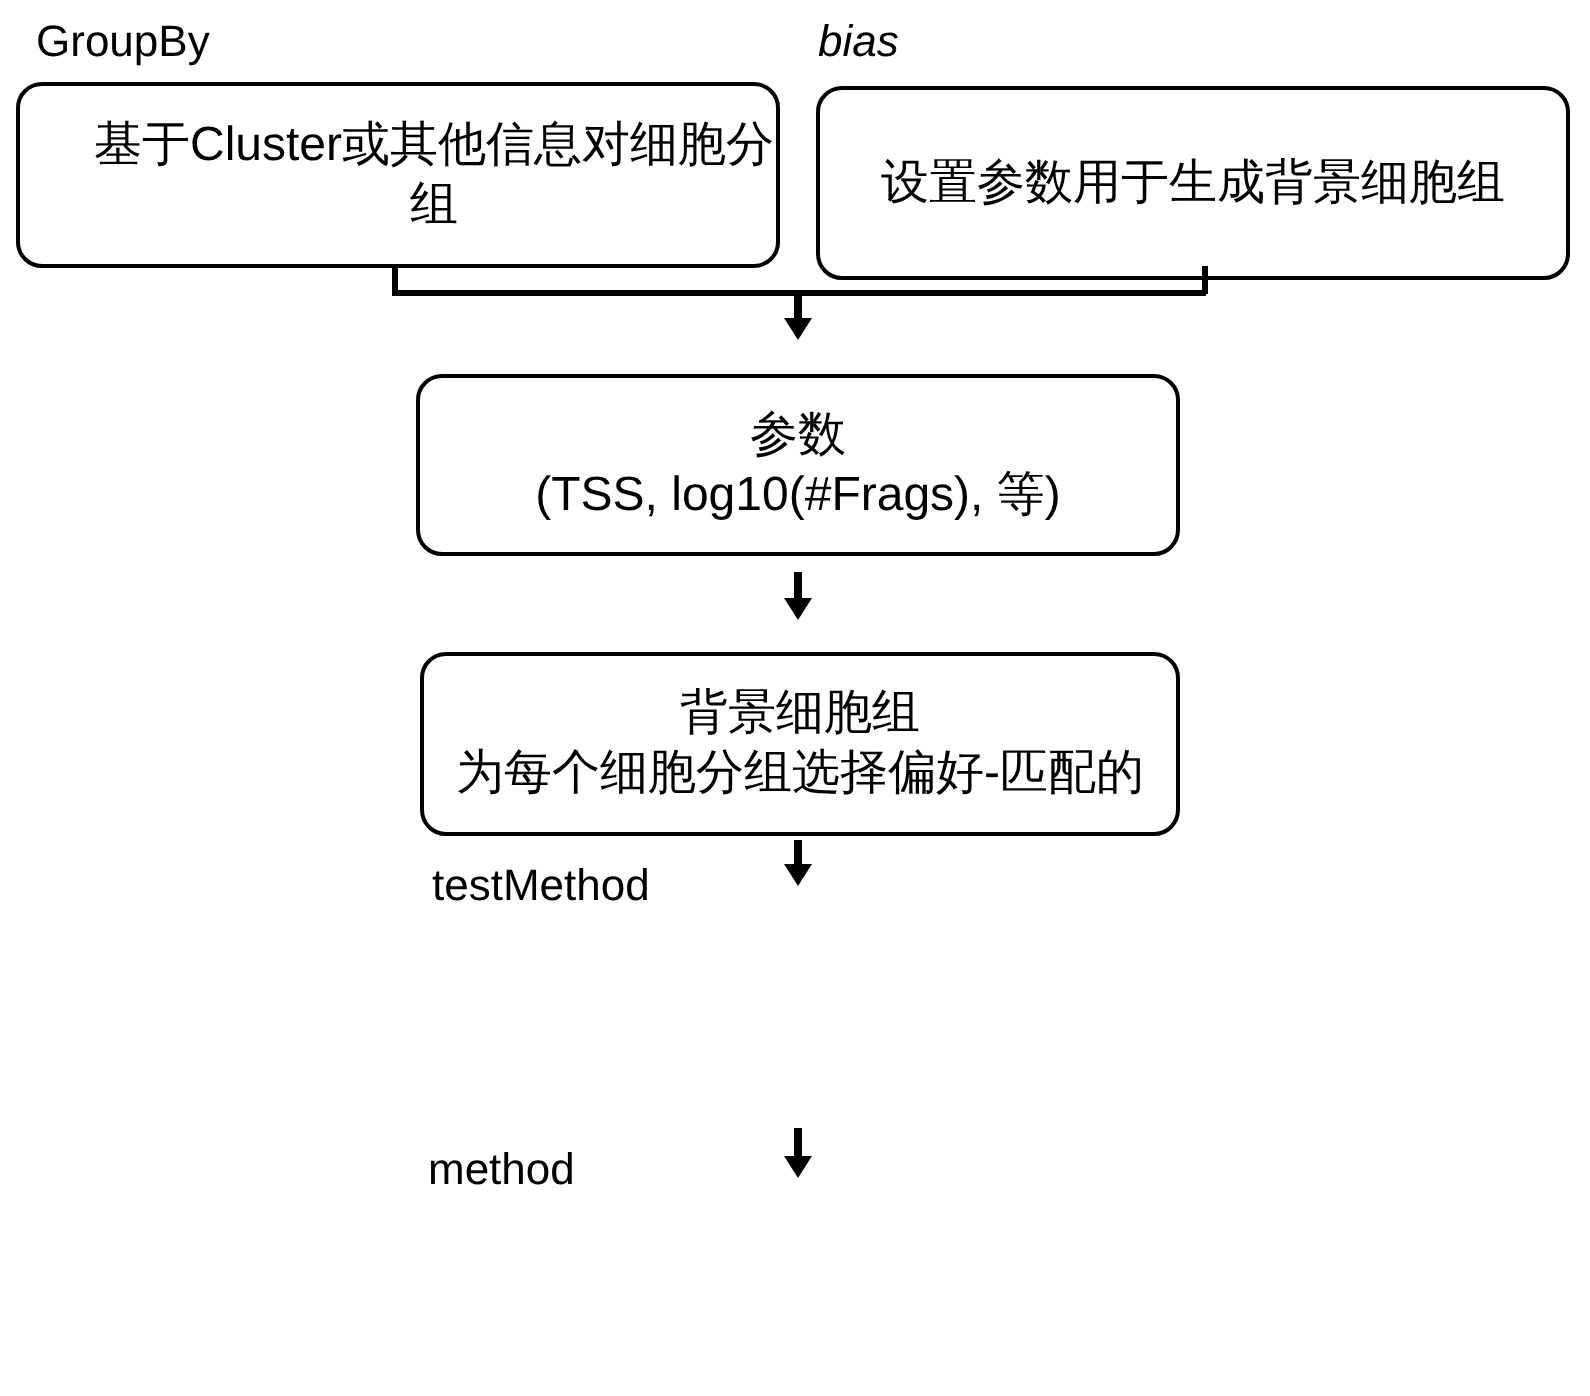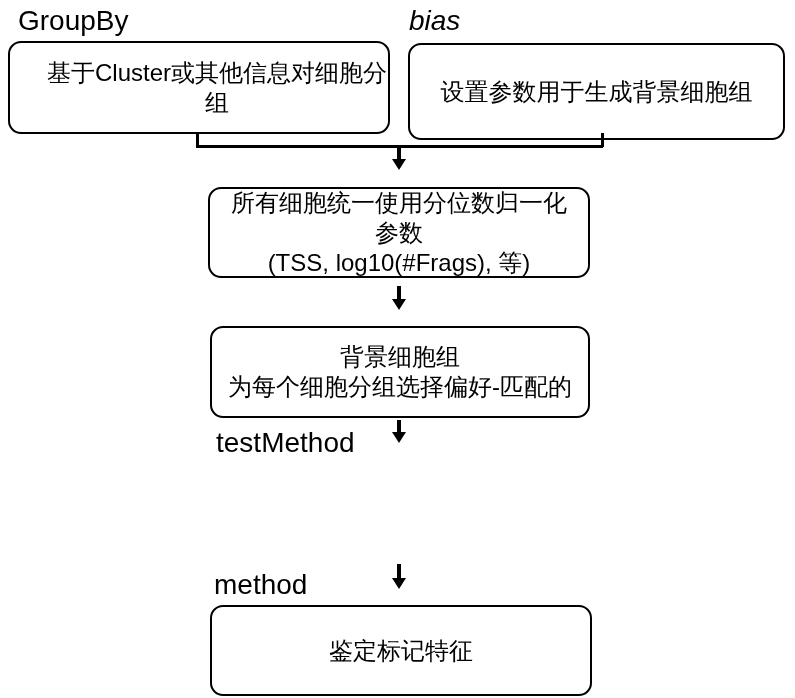--- a/index.html
+++ b/index.html
@@ -11,21 +11,21 @@
     position: relative;
     width: 795px;
     height: 698px;
     background: #ffffff;
     font-family: "Liberation Sans", "DejaVu Sans", sans-serif;
     color: #000000;
     overflow: hidden;
   }
   .flow-label {
     position: absolute;
-    font-size: 28px;
+    font-size: 22px;
     line-height: 25px;
     white-space: nowrap;
     color: #000000;
   }
   .node {
     position: absolute;
     box-sizing: border-box;
     border: 2.5px solid #000000;
     border-radius: 13px;
     background: #ffffff;
@@ -85,21 +85,20 @@
   <div class="conn" style="left:196px; top:133px; width:2.5px; height:14px;"></div>
   <div class="conn" style="left:601px; top:133px; width:2.5px; height:14px;"></div>
   <div class="conn" style="left:196px; top:145px; width:407px; height:2.5px;"></div>
 
   <div class="arrow" style="left:392px; top:147px;">
     <div class="shaft" style="height:12px;"></div>
     <div class="head"></div>
   </div>
 
   <div class="node" style="left:208px; top:187px; width:382px; height:91px;">
-    <div class="node-line">所有细胞统一使用分位数归一化</div>
     <div class="node-line">参数</div>
     <div class="node-line">(TSS, log10(#Frags), 等)</div>
   </div>
 
   <div class="arrow" style="left:392px; top:286px;">
     <div class="shaft" style="height:13px;"></div>
     <div class="head"></div>
   </div>
 
   <div class="node" style="left:210px; top:326px; width:380px; height:92px;">
@@ -111,17 +110,14 @@
     <div class="shaft" style="height:12px;"></div>
     <div class="head"></div>
   </div>
 
 
   <div class="arrow" style="left:392px; top:564px;">
     <div class="shaft" style="height:14px;"></div>
     <div class="head"></div>
   </div>
 
-  <div class="node" style="left:210px; top:605px; width:382px; height:91px;">
-    <div class="node-line">鉴定标记特征</div>
-  </div>
 
 </div>
 
 </body></html>

